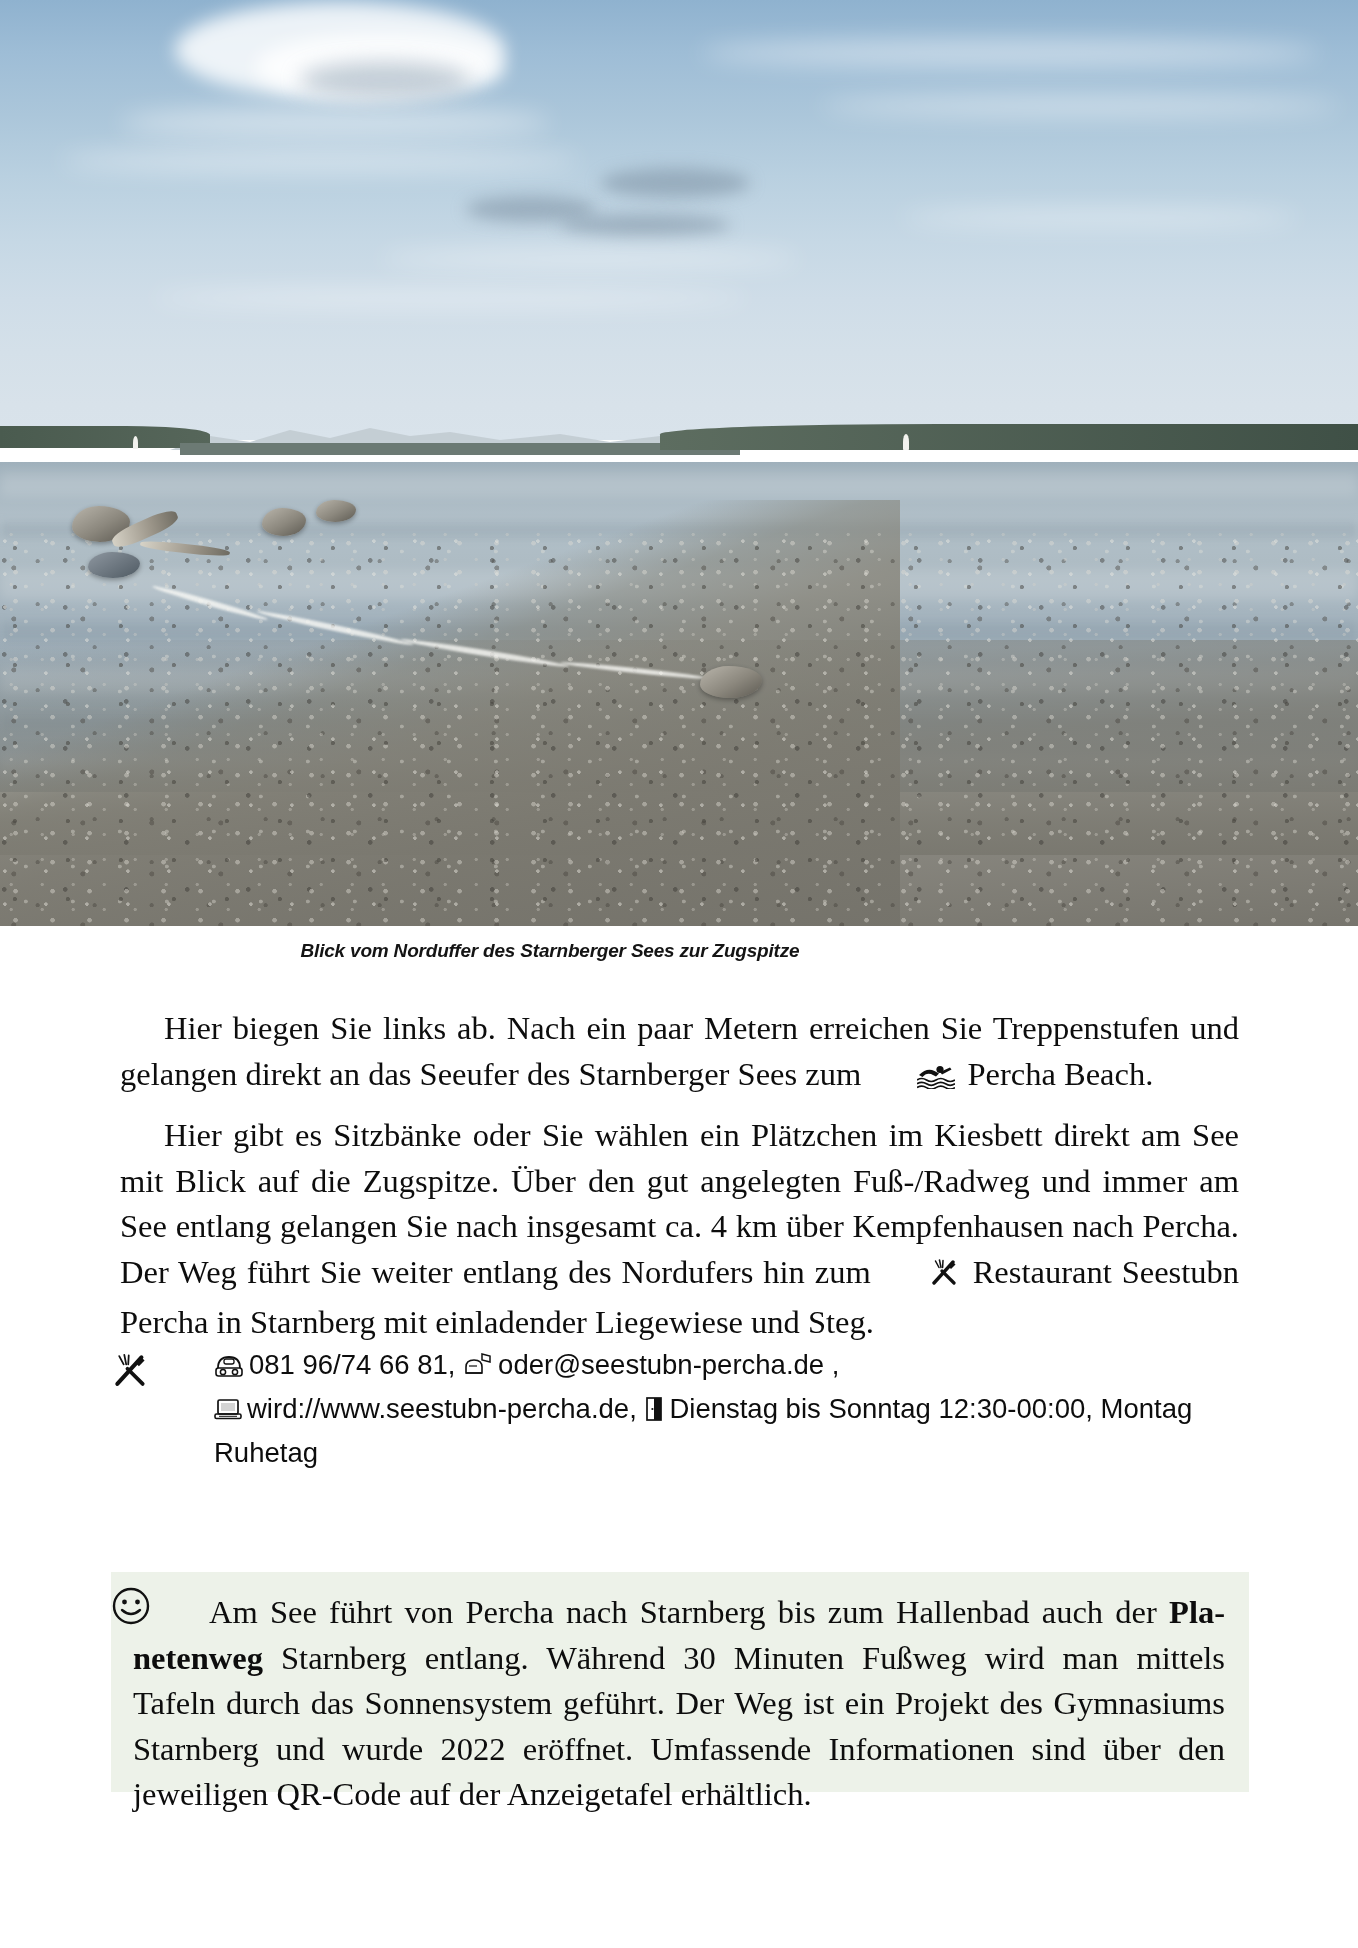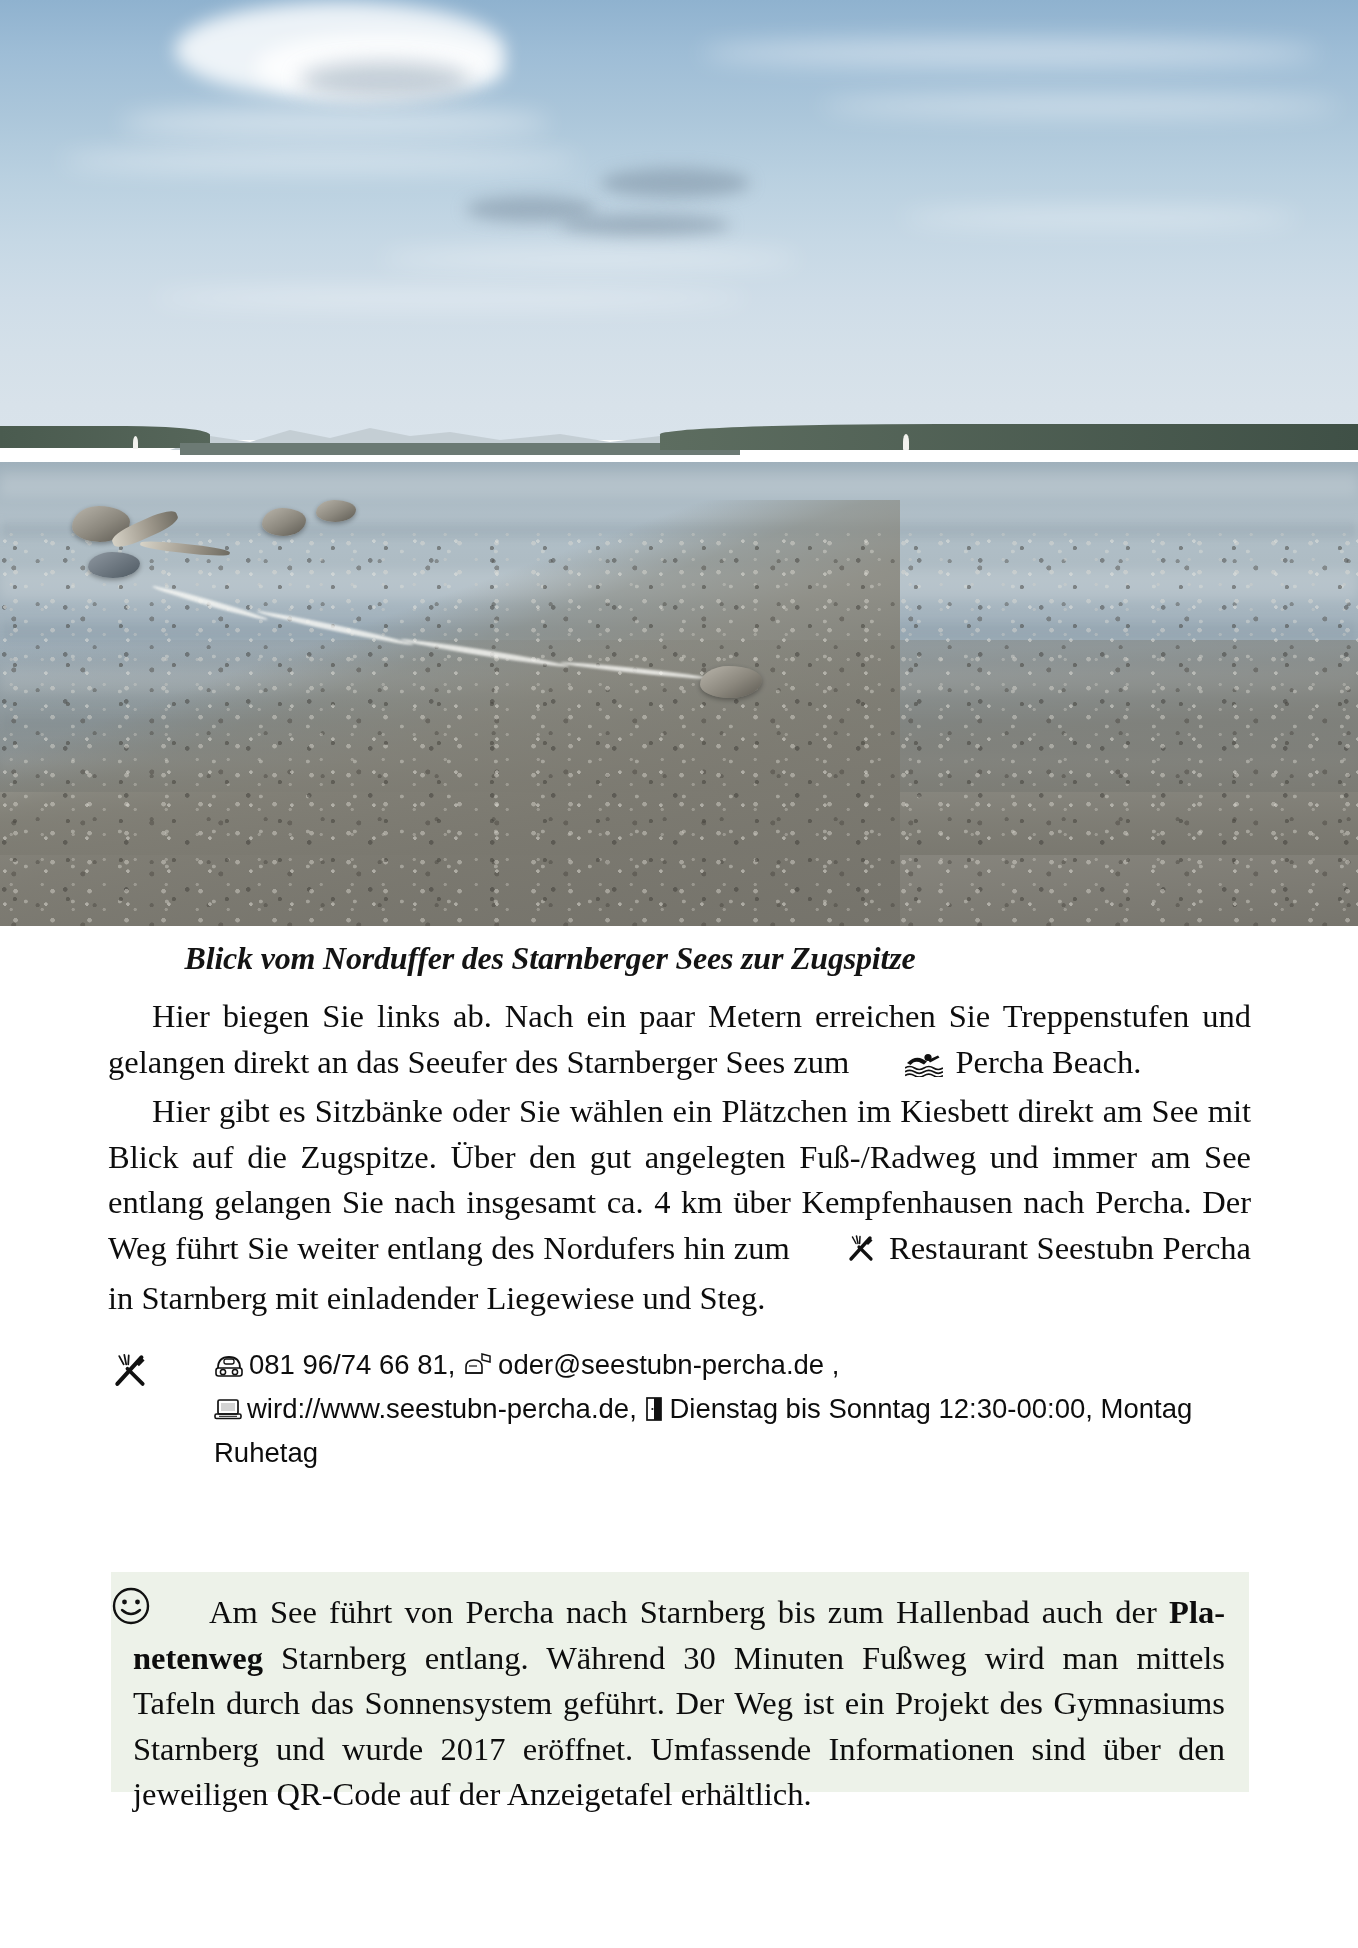--- a/index.html
+++ b/index.html
@@ -194,41 +194,41 @@
     border-radius: 50% 50% 10% 10%;
   }
 
   
   #caption {
     position: absolute;
     left: 0;
     top: 940px;
     width: 1100px;
     text-align: center;
-    font-family: Liberation Serif, serif;
+    font-family: Liberation Sans, sans-serif;
     font-style: italic;
     font-weight: 600;
-    font-size: 32px;
+    font-size: 19px;
     letter-spacing: -0.2px;
     color: #141414;
   }
 
   
   #bodytext {
     position: absolute;
     left: 108px;
     top: 994px;
     width: 1143px;
     font-size: 32.5px;
     line-height: 45.6px;
     text-align: justify;
     text-justify: inter-word;
     color: #0d0d0d;
   }
-  #bodytext p { margin: 0; }
+  #bodytext p { margin: 12px; }
   #bodytext p.indent { text-indent: 44px; }
 
   .icon-inline {
     display: inline-block;
     vertical-align: -4px;
     margin: 0 4px;
   }
 
   
   #contact {
@@ -415,15 +415,15 @@
 <div id="tipbox">
   <div class="inner">
     <span class="smiley">
       <svg width="40" height="40" viewBox="0 0 40 40">
           <circle cx="20" cy="20" r="17" fill="none" stroke="#111" stroke-width="2.4"></circle>
           <circle cx="13.5" cy="16" r="2.4" fill="#111"></circle>
           <circle cx="26.5" cy="16" r="2.4" fill="#111"></circle>
           <path d="M11 24 Q20 32 29 24" fill="none" stroke="#111" stroke-width="2.4" stroke-linecap="round"></path>
         </svg>
     </span>
-    <p><span>Am See führt von Percha nach Starnberg bis zum Hallenbad auch der </span><b>Pla-netenweg</b><span> Starnberg entlang. Während 30 Minuten Fußweg wird man mittels Tafeln durch das Sonnensystem geführt. Der Weg ist ein Projekt des Gymnasiums Starnberg und wurde 2017 eröffnet. Umfassende Informationen sind über den jeweiligen QR-Code auf der Anzeigetafel erhältlich.</span></p>
+    <p><span>Am See führt von Percha nach Starnberg bis zum Hallenbad auch der </span><b>Pla-netenweg</b><span> Starnberg entlang. Während 30 Minuten Fußweg wird man mittels Tafeln durch das Sonnensystem geführt. Der Weg ist ein Projekt des Gymnasiums Starnberg und wurde 2022 eröffnet. Umfassende Informationen sind über den jeweiligen QR-Code auf der Anzeigetafel erhältlich.</span></p>
   </div>
 </div>
 
 </body></html>

